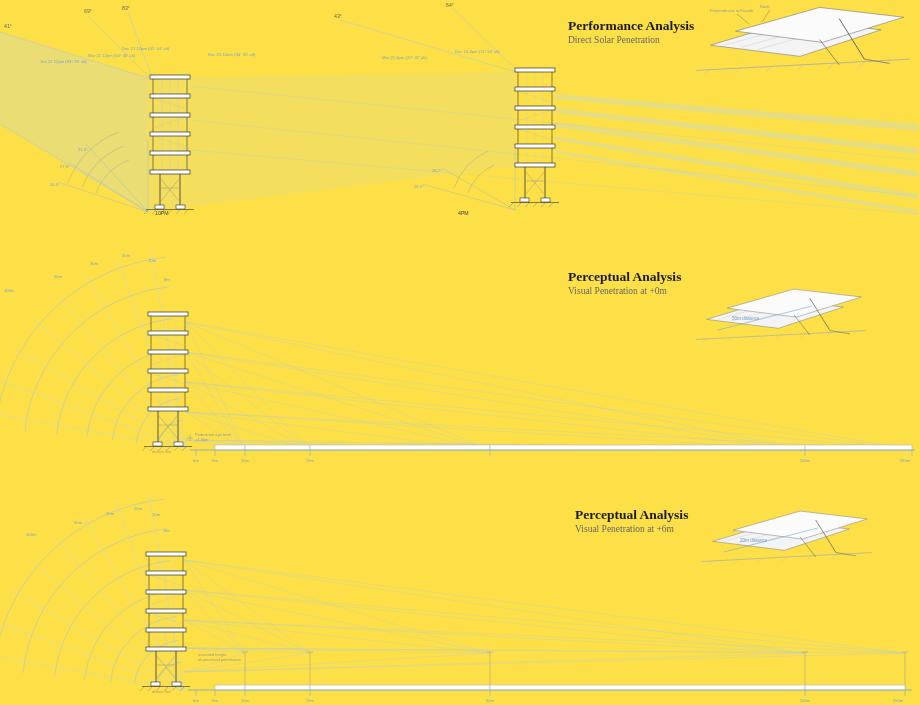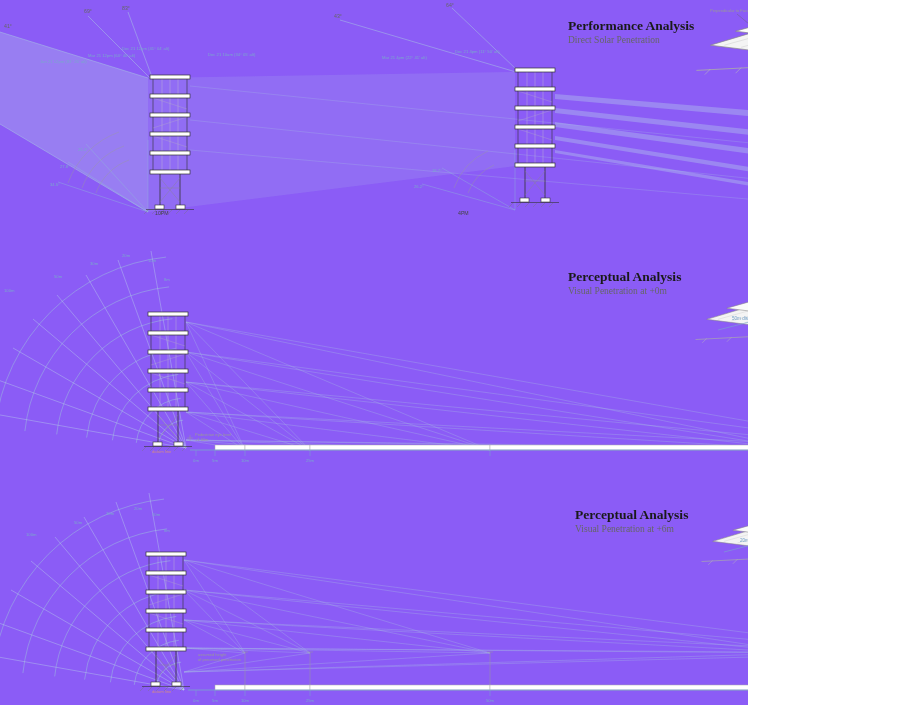--- a/index.html
+++ b/index.html
@@ -1,16 +1,16 @@
 <!DOCTYPE html>
 <html><head>
 <meta charset="utf-8">
 <style>
   html,body{margin:0;padding:0;background:#fff;}
-  .canvas{position:relative;width:748px;height:705px;background:#8b5cf6;overflow:hidden;font-family:"Liberation Sans",sans-serif;}
+  .canvas{position:relative;width:920px;height:705px;background:#fde047;overflow:hidden;font-family:"Liberation Sans",sans-serif;}
   svg{position:absolute;left:0;top:0;}
   .t-title{font-family:"Liberation Serif",serif;font-weight:bold;font-size:13.5px;fill:#1a1a1a;}
   .t-sub{font-family:"Liberation Serif",serif;font-size:9.5px;fill:#666;}
   .t-angle{font-size:5.2px;fill:#666;}
   .t-blue{font-size:4.2px;fill:#7aa7cc;}
   .t-blue-s{font-size:4.6px;fill:#6f9fc8;}
   .t-dark{font-size:5.2px;fill:#444;}
   .t-red{font-size:4.2px;fill:#d08a8a;}
   .t-gray{font-size:4px;fill:#999;}
   .mid{text-anchor:middle;}

